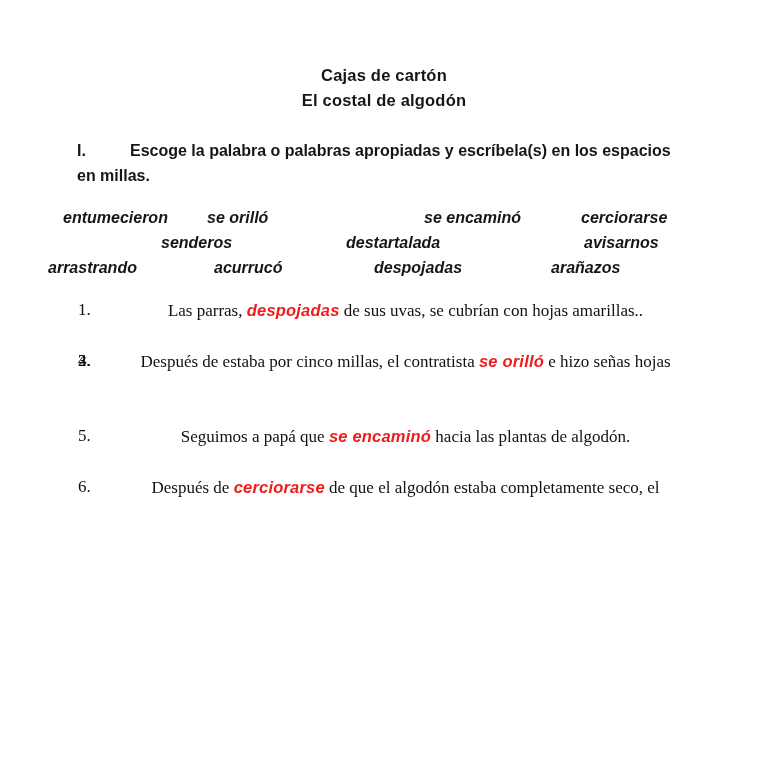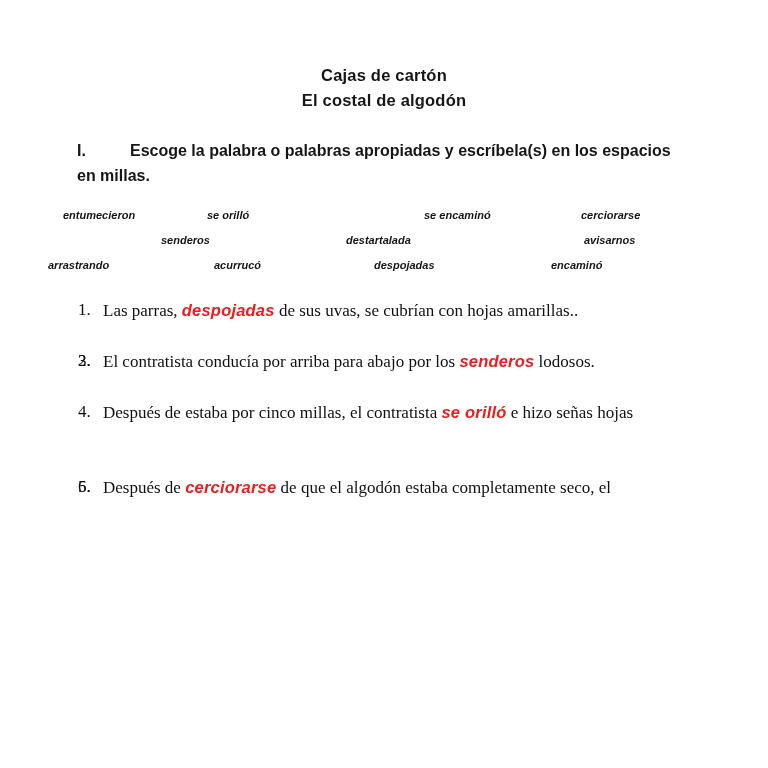--- a/index.html
+++ b/index.html
@@ -41,21 +41,21 @@
     width: 53px;
   }
   
   .bank {
     position: absolute;
     top: 209px; left: 0;
     width: 768px;
     height: 82px;
     font-weight: bold;
     font-style: italic;
-    font-size: 11px;
+    font-size: 16px;
     color: #161616;
   }
   .bw { position: absolute; white-space: nowrap; }
   .w0  { left: 63px;  top: 0; }
   .w1  { left: 207px; top: 0; }
   .w2  { left: 424px; top: 0; }
   .w3  { left: 581px; top: 0; }
   .w4  { left: 161px; top: 25px; }
   .w5  { left: 346px; top: 25px; }
   .w6  { left: 584px; top: 25px; }
@@ -79,21 +79,21 @@
     line-height: 38px;
     margin-bottom: 12px;
   }
   .item:nth-child(4) { margin-bottom: 36px; }
   .item .num {
     position: absolute;
     left: 78px;
     top: 0;
     line-height: 38px;
   }
-  .item .txt { white-space: nowrap; }
+  .item .txt { white-space: nowrap; text-align: center; }
   .answer {
     font-family: "Liberation Sans", sans-serif;
     font-weight: bold;
     font-style: italic;
     font-size: 16.5px;
     color: var(--answer-red, #ee1c1c);
     letter-spacing: 0.2px;
   }
 </style>
 </head>
@@ -115,41 +115,41 @@
     <span class="bw w0">entumecieron</span>
     <span class="bw w1">se orilló</span>
     <span class="bw w2">se encaminó</span>
     <span class="bw w3">cerciorarse</span>
     <span class="bw w4">senderos</span>
     <span class="bw w5">destartalada</span>
     <span class="bw w6">avisarnos</span>
     <span class="bw w7">arrastrando</span>
     <span class="bw w8">acurrucó</span>
     <span class="bw w9">despojadas</span>
-    <span class="bw w10">encaminó</span>
+    <span class="bw w10">arañazos</span>
   </div>
 
   <div class="items">
       <div class="item">
         <span class="num">1.</span>
         <div class="txt"><span>Las parras, </span><span class="answer">despojadas</span><span> de sus uvas, se cubrían con hojas amarillas..</span></div>
       </div>
       <div class="item">
         <span class="num">2.</span>
       </div>
       <div class="item">
         <span class="num">3.</span>
-        <div class="txt"><span>El contratista conducía por arriba para abajo por los </span><span class="answer">senderos</span><span> lodosos.</span></div>
       </div>
       <div class="item">
         <span class="num">4.</span>
         <div class="txt"><span>Después de estaba por cinco millas, el contratista </span><span class="answer">se orilló</span><span> e hizo señas hojas</span><br></div>
       </div>
       <div class="item">
         <span class="num">5.</span>
+        <div class="txt"><span>Seguimos a papá que </span><span class="answer">se encaminó</span><span> hacia las plantas de algodón.</span></div>
       </div>
       <div class="item">
         <span class="num">6.</span>
         <div class="txt"><span>Después de </span><span class="answer">cerciorarse</span><span> de que el algodón estaba completamente seco, el</span><br></div>
       </div>
     </div>
 
 </div>
 
 </body></html>

